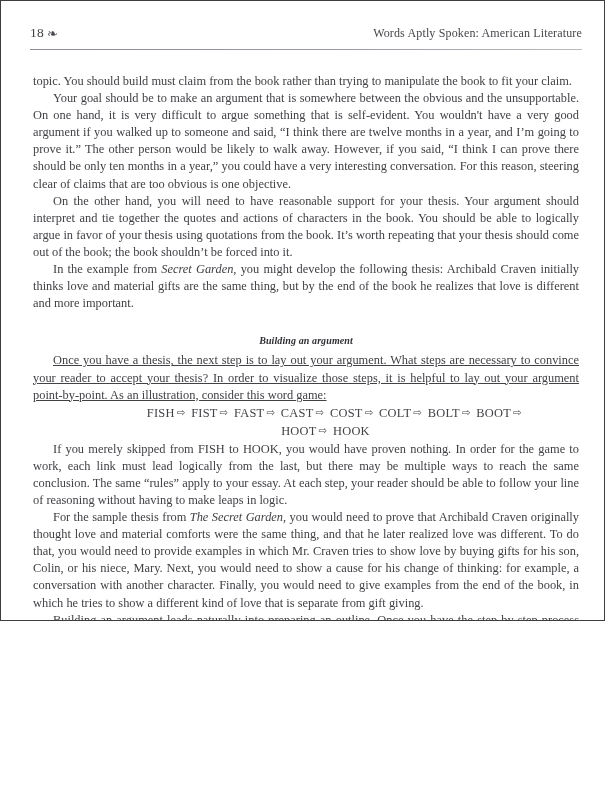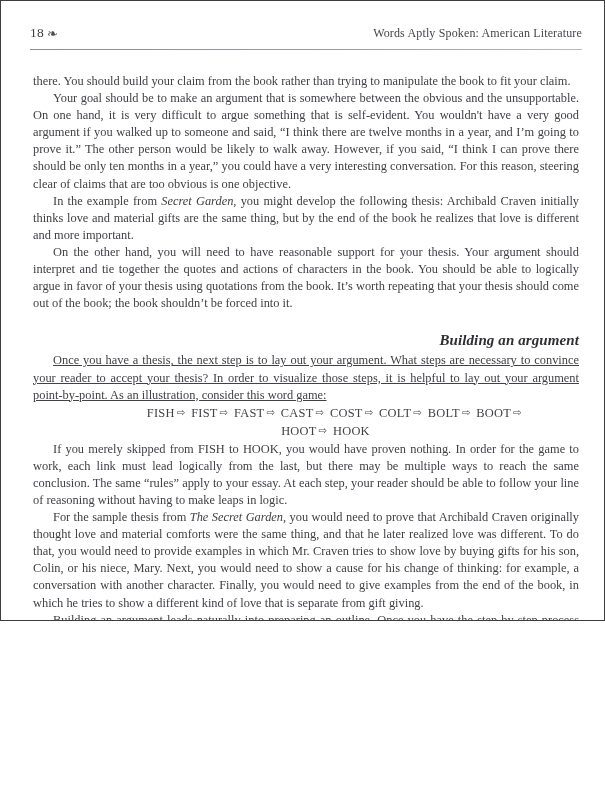--- a/index.html
+++ b/index.html
@@ -71,24 +71,24 @@
     color: #414146;
   }
   p.para {
     margin: 0;
     text-indent: 20px;
   }
   p.para.noindent { text-indent: 0; }
   p.para + p.para { }
   .sect-head {
     margin: 20px 0 3px 0;
-    font-size: 15px;
+    font-size: 10px;
     font-style: italic;
     font-weight: bold;
-    text-align: right;
+    text-align: center;
     letter-spacing: 0.1px;
     color: #2f2f34;
   }
   .sect-head + p.para { margin-top: 0; text-decoration: underline; }
   .wordchain {
     margin: 10px 0 0 0;
     padding-left: 39px;
     text-indent: 0;
     text-align: center;
     letter-spacing: 0.25px;
@@ -114,27 +114,27 @@
       <div class="folio">
         <span class="folio-num">18</span>
         <span class="fleuron">❧</span>
       </div>
       <div class="book-title">Words Aptly Spoken: American Literature</div>
     </div>
     <div class="rule"></div>
 
     <div class="body">
 
-      <p class="para noindent">there. You should build your claim from the book rather than trying to manipulate the book to fit your claim.</p>
+      <p class="para noindent">topic. You should build must claim from the book rather than trying to manipulate the book to fit your claim.</p>
 
       <p class="para">Your goal should be to make an argument that is somewhere between the obvious and the unsupportable. On one hand, it is very difficult to argue something that is self-evident. You wouldn't have a very good argument if you walked up to someone and said, “I think there are twelve months in a year, and I’m going to prove it.” The other person would be likely to walk away. However, if you said, “I think I can prove there should be only ten months in a year,” you could have a very interesting conversation. For this reason, steering clear of claims that are too obvious is one objective.</p>
 
+      <p class="para">On the other hand, you will need to have reasonable support for your thesis. Your argument should interpret and tie together the quotes and actions of characters in the book. You should be able to logically argue in favor of your thesis using quotations from the book. It’s worth repeating that your thesis should come out of the book; the book shouldn’t be forced into it.</p>
+
       <p class="para"><span>In the example from </span><em>Secret Garden</em><span>, you might develop the following thesis: Archibald Craven initially thinks love and material gifts are the same thing, but by the end of the book he realizes that love is different and more important.</span></p>
-
-      <p class="para">On the other hand, you will need to have reasonable support for your thesis. Your argument should interpret and tie together the quotes and actions of characters in the book. You should be able to logically argue in favor of your thesis using quotations from the book. It’s worth repeating that your thesis should come out of the book; the book shouldn’t be forced into it.</p>
 
       <h2 class="sect-head">Building an argument</h2>
 
       <p class="para">Once you have a thesis, the next step is to lay out your argument. What steps are necessary to convince your reader to accept your thesis? In order to visualize those steps, it is helpful to lay out your argument point-by-point. As an illustration, consider this word game:</p>
 
 
       <p class="para wordchain"><span>FISH</span><span class="arrow">⇨</span> <span>FIST</span><span class="arrow">⇨</span> <span>FAST</span><span class="arrow">⇨</span> <span>CAST</span><span class="arrow">⇨</span> <span>COST</span><span class="arrow">⇨</span> <span>COLT</span><span class="arrow">⇨</span> <span>BOLT</span><span class="arrow">⇨</span> <span>BOOT</span><span class="arrow">⇨</span><br><span>HOOT</span><span class="arrow">⇨</span> <span>HOOK</span></p>
 
       <p class="para">If you merely skipped from FISH to HOOK, you would have proven nothing. In order for the game to work, each link must lead logically from the last, but there may be multiple ways to reach the same conclusion. The same “rules” apply to your essay. At each step, your reader should be able to follow your line of reasoning without having to make leaps in logic.</p>
 

